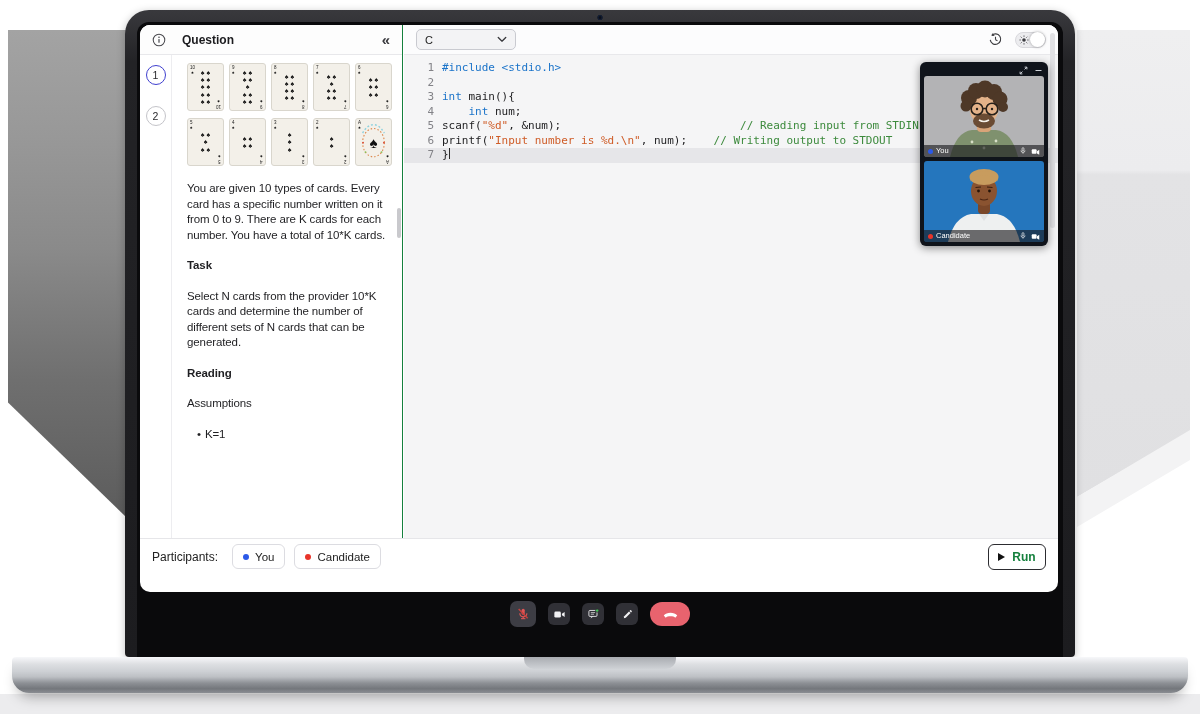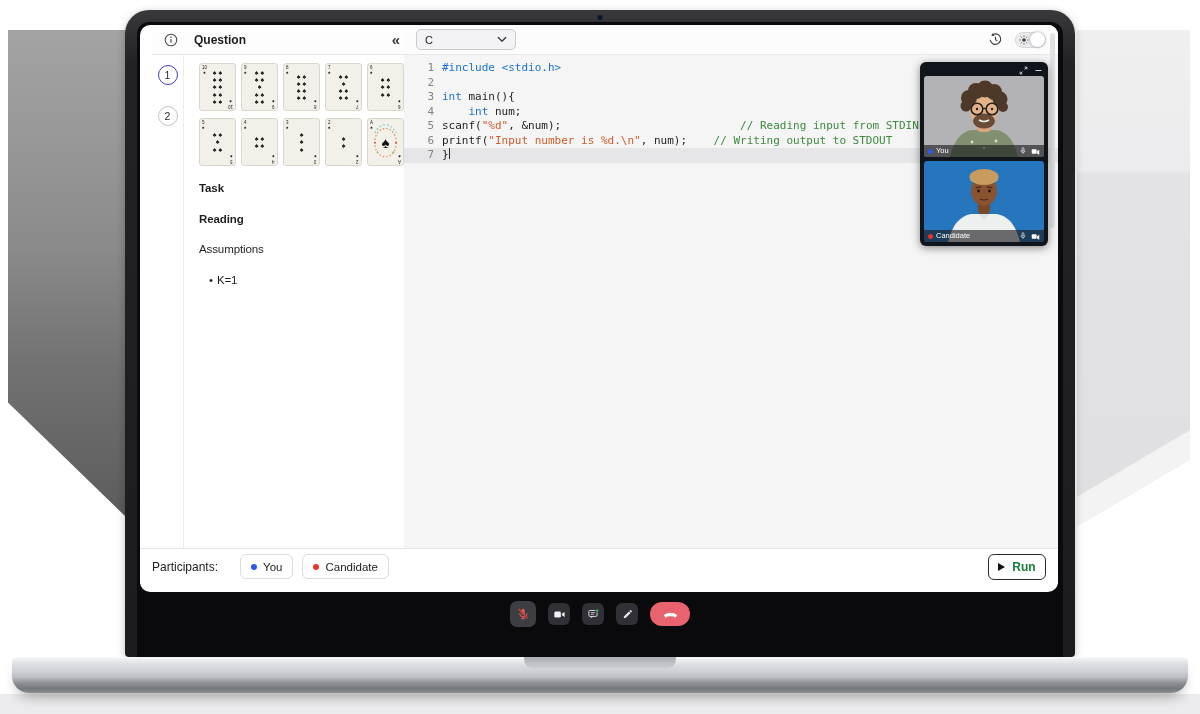--- a/index.html
+++ b/index.html
@@ -28,21 +28,21 @@
   .laptop-base { position:absolute; left:12px; top:657px; width:1176px; height:36px; z-index:4;
     background:linear-gradient(180deg,#f7f8fa 0%,#dddfe2 20%,#cdd0d4 40%,#bdc0c4 55%,#8e9196 72%,#74777c 88%,#8a8d92 100%);
     border-radius:4px 4px 17px 17px; box-shadow:0 9px 14px -6px rgba(0,0,0,.35); }
   .base-notch { position:absolute; left:50%; top:0; transform:translateX(-50%); width:152px; height:12px;
     background:linear-gradient(180deg,#a9acb1,#cfd2d6); border-radius:0 0 10px 10px; }
 
   
   .app-window { position:absolute; left:3px; top:3px; width:918px; height:567px; background:#fff; border-radius:10px; overflow:hidden; }
 
   
-  .left-panel { position:absolute; left:12px; top:0; width:263px; height:531px; background:#fff; border-right:3px solid #15803d; }
+  .left-panel { position:absolute; left:0; top:0; width:263px; height:531px; background:#fff; border-right:1px solid #15803d; }
   .lp-header { position:relative; height:30px; border-bottom:1px solid #e8e8eb; display:flex; align-items:center; padding:0 12px; background:#fdfdfd; }
   .lp-title { font-size:12px; font-weight:700; color:#1c1c1f; margin-left:16px; }
   .lp-collapse { margin-left:auto; font-size:15px; color:#3a3a3e; line-height:1; cursor:pointer; font-weight:700; }
   .lp-body { position:relative; display:flex; height:501px; }
   .tab-rail { width:32px; border-right:1px solid #ededf0; padding-top:10px; display:flex; flex-direction:column; align-items:center; gap:21px; }
   .qtab { width:20px; height:20px; border-radius:50%; border:1.5px solid #c4c4c9; color:#2a2a2e; font-size:10.5px;
     display:flex; align-items:center; justify-content:center; cursor:pointer; background:#fff; }
   .qtab.active { border-color:#4040cf; }
   .lp-content { flex:1; padding:8px 0 0 15px; overflow:hidden; }
 
@@ -99,22 +99,22 @@
   .vtile { position:relative; width:120px; height:81px; margin:0 auto 4px auto; border-radius:3px; overflow:hidden; }
   .vtile .avatar-wrap { position:absolute; inset:0; }
   .vtile .avatar-wrap svg { width:100%; height:100%; display:block; }
   .name-bar { position:absolute; left:0; right:0; bottom:0; height:12px; background:rgba(25,25,28,.62);
     display:flex; align-items:center; padding:0 4px; gap:3px; }
   .name-dot { width:5px; height:5px; border-radius:50%; flex:none; }
   .name-text { color:#fff; font-size:7.5px; line-height:1; }
   .name-icons { margin-left:auto; display:flex; align-items:center; gap:4px; }
 
   
-  .participants-bar { position:absolute; left:0; bottom:8px; width:918px; height:36px; background:#fff; border-top:1px solid #e6e6e9;
-    display:flex; align-items:center; padding:0 12px; z-index:11;gap:8px; }
+  .participants-bar { position:absolute; left:0; bottom:18px; width:918px; height:36px; background:#fff; border-top:1px solid #e6e6e9;
+    display:flex; align-items:center; padding:0 12px; z-index:11; }
   .pb-label { font-size:12px; color:#222; margin-right:14px; }
   .chip { display:flex; align-items:center; gap:6px; height:25px; padding:0 10px; border:1px solid #dcdce1; border-radius:6px;
     background:#fff; margin-right:9px; font-size:11.5px; color:#222; }
   .chip-dot { width:6px; height:6px; border-radius:50%; }
   .run-btn { margin-left:auto; display:flex; align-items:center; gap:7px; width:58px; height:26px; justify-content:center;
     border:1.5px solid #2c2c30; border-radius:6px; background:#fff; cursor:pointer; }
   .run-label { font-size:12px; font-weight:700; color:#15803d; }
   .play-tri { width:0; height:0; border-left:7px solid #111; border-top:4.5px solid transparent; border-bottom:4.5px solid transparent; }
 
   
@@ -253,21 +253,23 @@
                       <circle cx="27" cy="35" r="1" fill="#8bbf56"></circle>
                     </svg>
                     <div class="corner tl">A<br>♠</div>
                     <div class="pips ace">
                       <div class="pip-row">♠</div>
                     </div>
                     <div class="corner br">A<br>♠</div>
                   </div>
                 </div>
               <div id="question-text">
+                  <div class="qpara normal">You are given 10 types of cards. Every card has a specific number written on it from 0 to 9. There are K cards for each number. You have a total of 10*K cards.</div>
                   <div class="qpara bold">Task</div>
+                  <div class="qpara normal">Select N cards from the provider 10*K cards and determine the number of different sets of N cards that can be generated.</div>
                   <div class="qpara bold">Reading</div>
                   <div class="qpara normal">Assumptions</div>
                   <div class="qpara bullet"><span class="blt">•</span>K=1</div>
                 </div>
             </div>
           </div>
           <div class="lp-scroll-thumb"></div>
         </div>
 
         <div class="right-panel">

